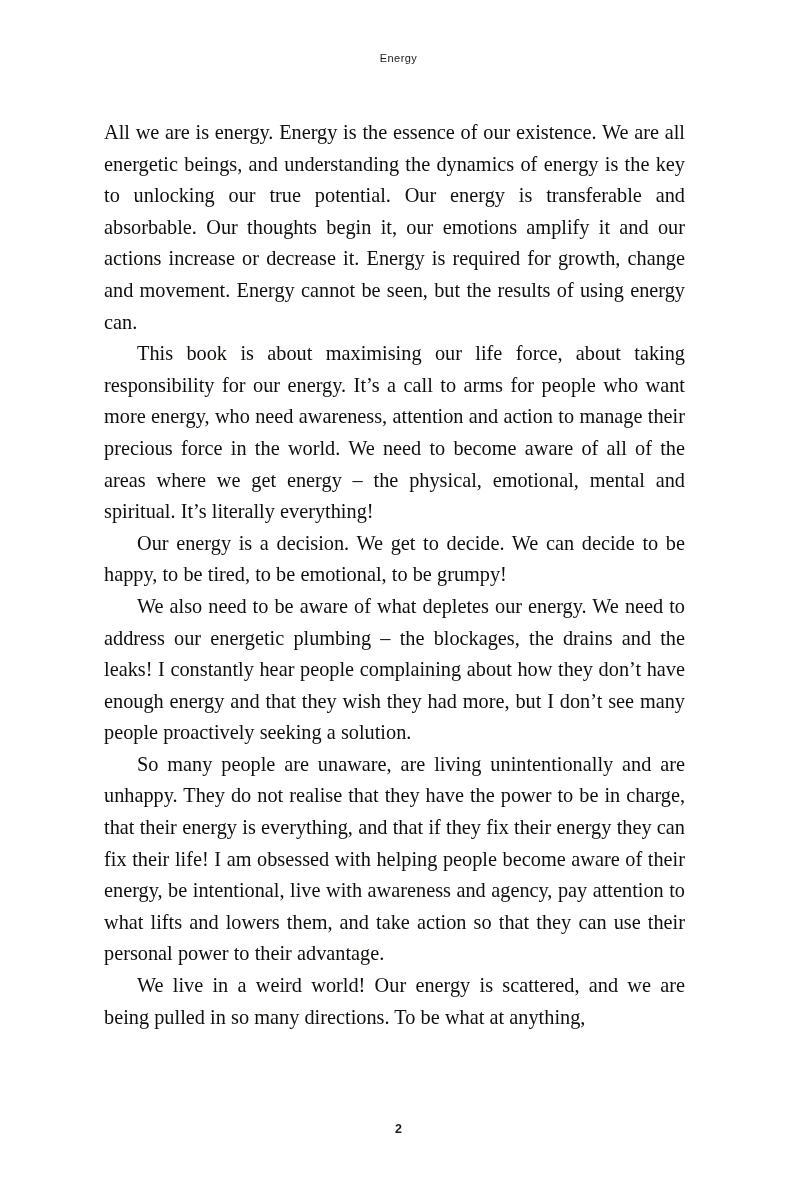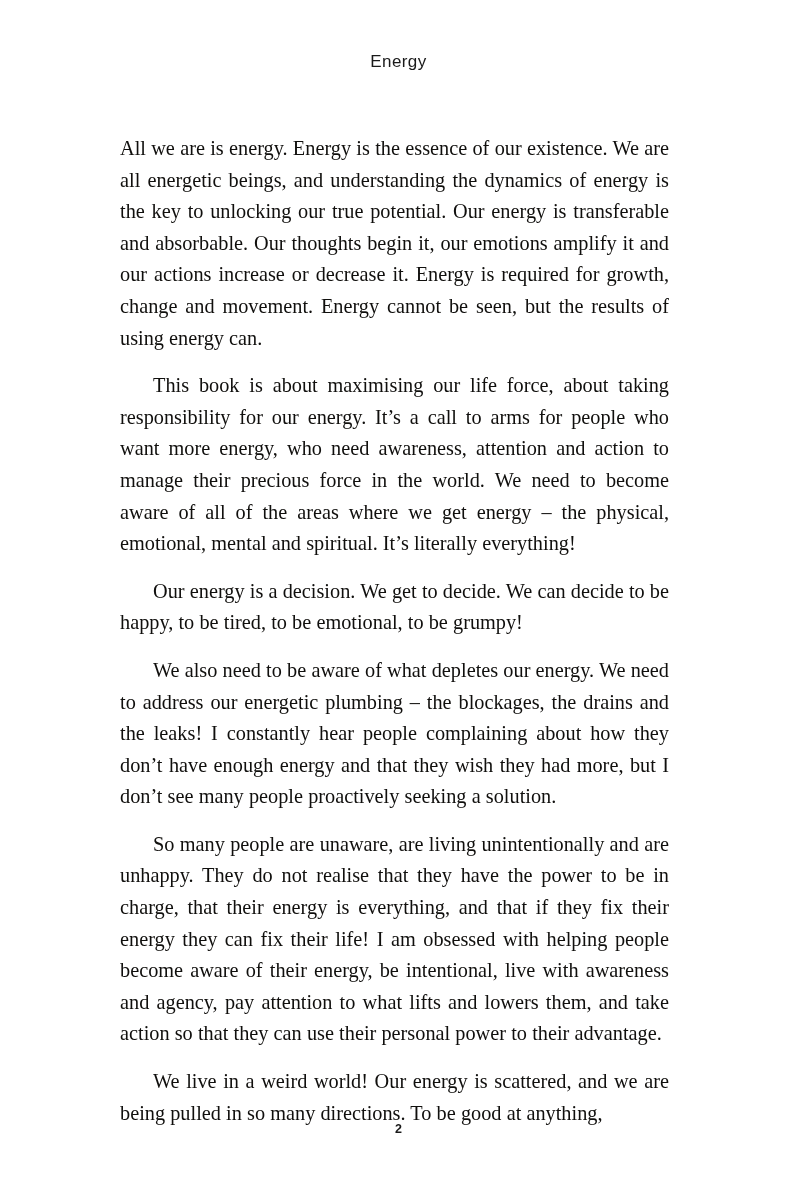--- a/index.html
+++ b/index.html
@@ -15,32 +15,32 @@
     overflow: hidden;
     box-sizing: border-box;
   }
   .running-head {
     position: absolute;
     top: 52px;
     left: 0;
     width: 797px;
     text-align: center;
     font-family: "Liberation Sans", sans-serif;
-    font-size: 17px;
+    font-size: 11px;
     letter-spacing: 0.4px;
     color: #1a1a1a;
   }
   .text-block {
     position: absolute;
     top: 117px;
     left: 104px;
     width: 581px;
   }
   .para {
-    margin: 16px;
+    margin: 0;
     font-family: "Liberation Serif", serif;
     font-size: 20.3px;
     line-height: 31.6px;
     color: #100f0d;
     text-align: justify;
     text-justify: inter-word;
     text-indent: 33px;
     -webkit-hyphens: none;
     hyphens: none;
     word-spacing: 0.1px;
@@ -66,18 +66,18 @@
 <div class="page">
 
   <div class="running-head">Energy</div>
 
   <div class="text-block">
     <p class="para first">All we are is energy. Energy is the essence of our existence. We are all energetic beings, and understanding the dynamics of energy is the key to unlocking our true potential. Our energy is transferable and absorbable. Our thoughts begin it, our emotions amplify it and our actions increase or decrease it. Energy is required for growth, change and movement. Energy cannot be seen, but the results of using energy can.</p>
     <p class="para">This book is about maximising our life force, about taking responsibility for our energy. It’s a call to arms for people who want more energy, who need awareness, attention and action to manage their precious force in the world. We need to become aware of all of the areas where we get energy – the physical, emotional, mental and spiritual. It’s literally everything!</p>
     <p class="para">Our energy is a decision. We get to decide. We can decide to be happy, to be tired, to be emotional, to be grumpy!</p>
     <p class="para">We also need to be aware of what depletes our energy. We need to address our energetic plumbing – the blockages, the drains and the leaks! I constantly hear people complaining about how they don’t have enough energy and that they wish they had more, but I don’t see many people proactively seeking a solution.</p>
     <p class="para">So many people are unaware, are living unintentionally and are unhappy. They do not realise that they have the power to be in charge, that their energy is everything, and that if they fix their energy they can fix their life! I am obsessed with helping people become aware of their energy, be intentional, live with aware­ness and agency, pay attention to what lifts and lowers them, and take action so that they can use their personal power to their advantage.</p>
-    <p class="para">We live in a weird world! Our energy is scattered, and we are being pulled in so many directions. To be good at anything,</p>
+    <p class="para">We live in a weird world! Our energy is scattered, and we are being pulled in so many directions. To be what at anything,</p>
   </div>
 
   <div class="folio">2</div>
 
 </div>
 
 </body></html>

